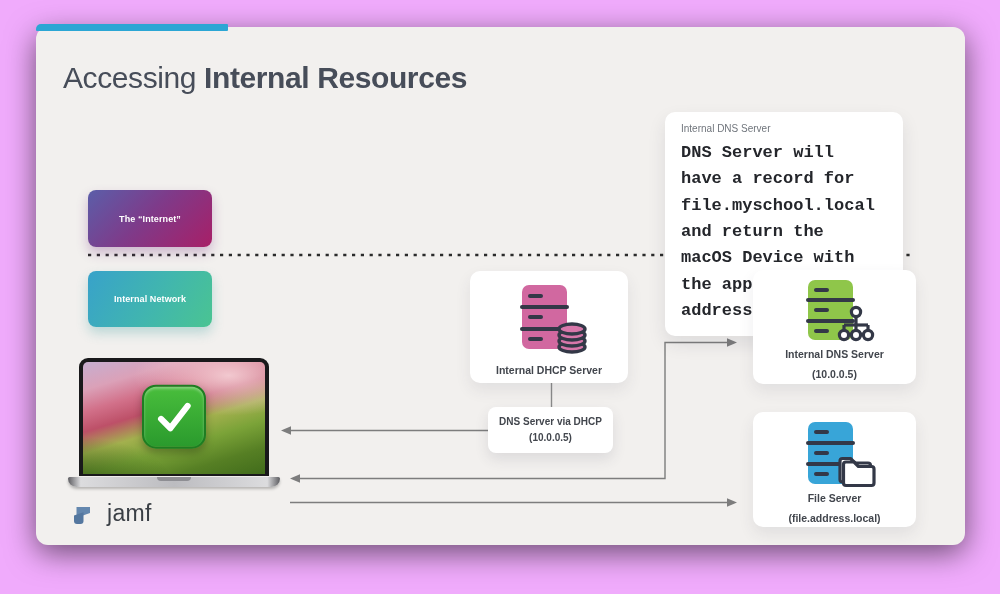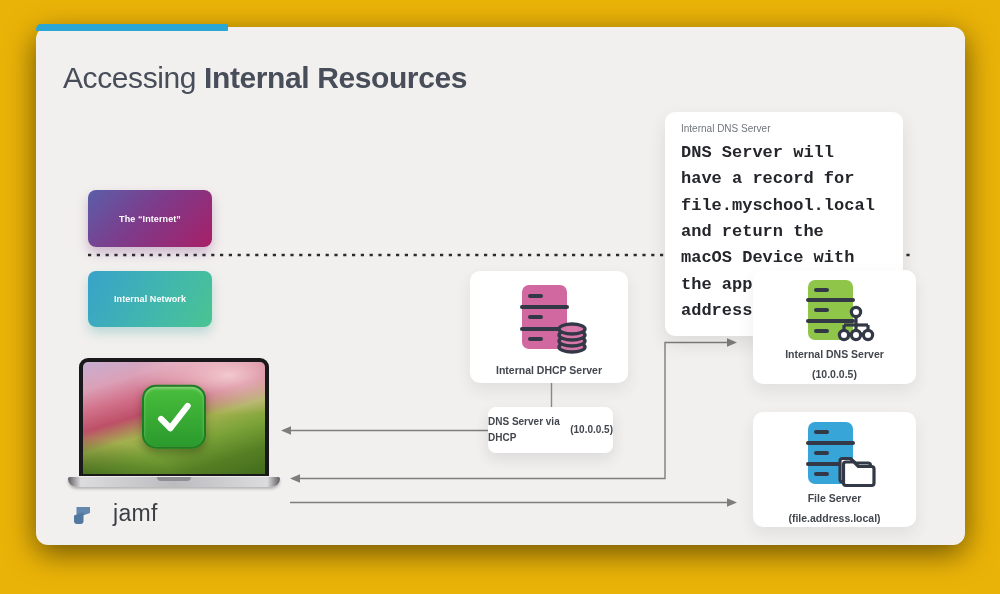--- a/index.html
+++ b/index.html
@@ -1,18 +1,18 @@
 <!DOCTYPE html>
 <html><head>
 <meta charset="utf-8">
 <style>
   * { margin:0; padding:0; box-sizing:border-box; }
   html,body { width:1000px; height:594px; background:#000; overflow:hidden;
               font-family:"Liberation Sans", sans-serif; }
-  .stage { position:relative; width:1000px; height:594px; background:#eab308; }
+  .stage { position:relative; width:1000px; height:594px; background:#f0abfc; }
 
   .slide { position:absolute; left:36px; top:27px; width:929px; height:518px;
            background:#f2f0ee; border-radius:12px;
            box-shadow:0 8px 30px rgba(0,0,0,.55); }
   .progress-bar { position:absolute; left:36px; top:24px; width:192px; height:7px;
                   background:#2ba6d4; border-radius:5px 1px 1px 1px; z-index:6; }
 
   .title { position:absolute; left:63px; top:61px; font-size:30px; color:#474d59;
            letter-spacing:-0.4px; z-index:3; white-space:nowrap; }
   .title .t-reg { font-weight:400; }
@@ -44,21 +44,21 @@
   .card-dns  { left:753px; top:270px; width:163px; height:114px; }
   .card-file { left:753px; top:412px; width:163px; height:115px; }
   .card-icon { flex:1; display:flex; align-items:center; justify-content:center; padding-top:8px; }
   .card-label { font-size:10.5px; font-weight:700; color:#42464d; line-height:1.55;
                 text-align:center; padding-bottom:4px; }
   .card-label.last { padding-bottom:5px; }
 
   .dnsbox { position:absolute; left:488px; top:407px; width:125px; height:46px;
             background:#fff; border-radius:8px; z-index:3;
             box-shadow:0 6px 14px rgba(60,60,80,.12);
-            display:flex; flex-direction:row; align-items:center; justify-content:center; }
+            display:flex; flex-direction:column; align-items:center; justify-content:center; }
   .dnsbox div { font-size:10px; font-weight:700; color:#42464d; line-height:1.6; }
 
   .macbook { position:absolute; left:68px; top:357px; width:212px; height:130px; z-index:3; }
   .mb-screen { position:absolute; left:11px; top:1px; width:190px; height:118px;
                background:#19191b; border-radius:9px 9px 0 0; padding:4px 4px 2px 4px; }
   .mb-wall { width:100%; height:100%; border-radius:5px 5px 0 0; position:relative; overflow:hidden;
       background:
         radial-gradient(95% 65% at 80% 12%, rgba(244,206,212,.95) 0%, rgba(244,206,212,0) 55%),
         radial-gradient(110% 80% at -8% 108%, rgba(42,82,16,.8) 0%, rgba(42,82,16,0) 52%),
         linear-gradient(163deg,#c6aed0 0%,#dba1b8 17%,#d2718a 30%,#bd5068 42%,#a3b04e 55%,#7ba338 68%,#567f24 84%,#416c1b 100%); }
@@ -68,21 +68,21 @@
       border:2px solid #1e7d22;
       box-shadow:inset 0 2px 3px rgba(255,255,255,.35), 0 4px 8px rgba(0,0,0,.28);
       display:flex; align-items:center; justify-content:center; }
   .mb-base { position:absolute; left:0; bottom:0; width:212px; height:10px;
       background:linear-gradient(90deg,#5c5c60 0%,#dcdcde 6%,#bcbcc0 50%,#dcdcde 94%,#5c5c60 100%);
       border-radius:2px 2px 10px 10px; box-shadow:0 2px 3px rgba(0,0,0,.25); }
   .mb-notch { position:absolute; left:50%; top:0; transform:translateX(-50%);
       width:34px; height:4px; background:#8e8e93; border-radius:0 0 6px 6px; }
 
   .jamf-logo { position:absolute; left:72px; top:502px; display:flex; align-items:flex-end;
-               gap:22px; z-index:3; }
+               gap:16px; z-index:3; }
   .jamf-text { font-size:23px; color:#3a3f45; letter-spacing:.3px; line-height:1; padding-bottom:1px; }
 </style>
 </head>
 <body>
 
 <div class="stage">
 
   <div class="slide"></div>
   <div class="progress-bar"></div>
 

